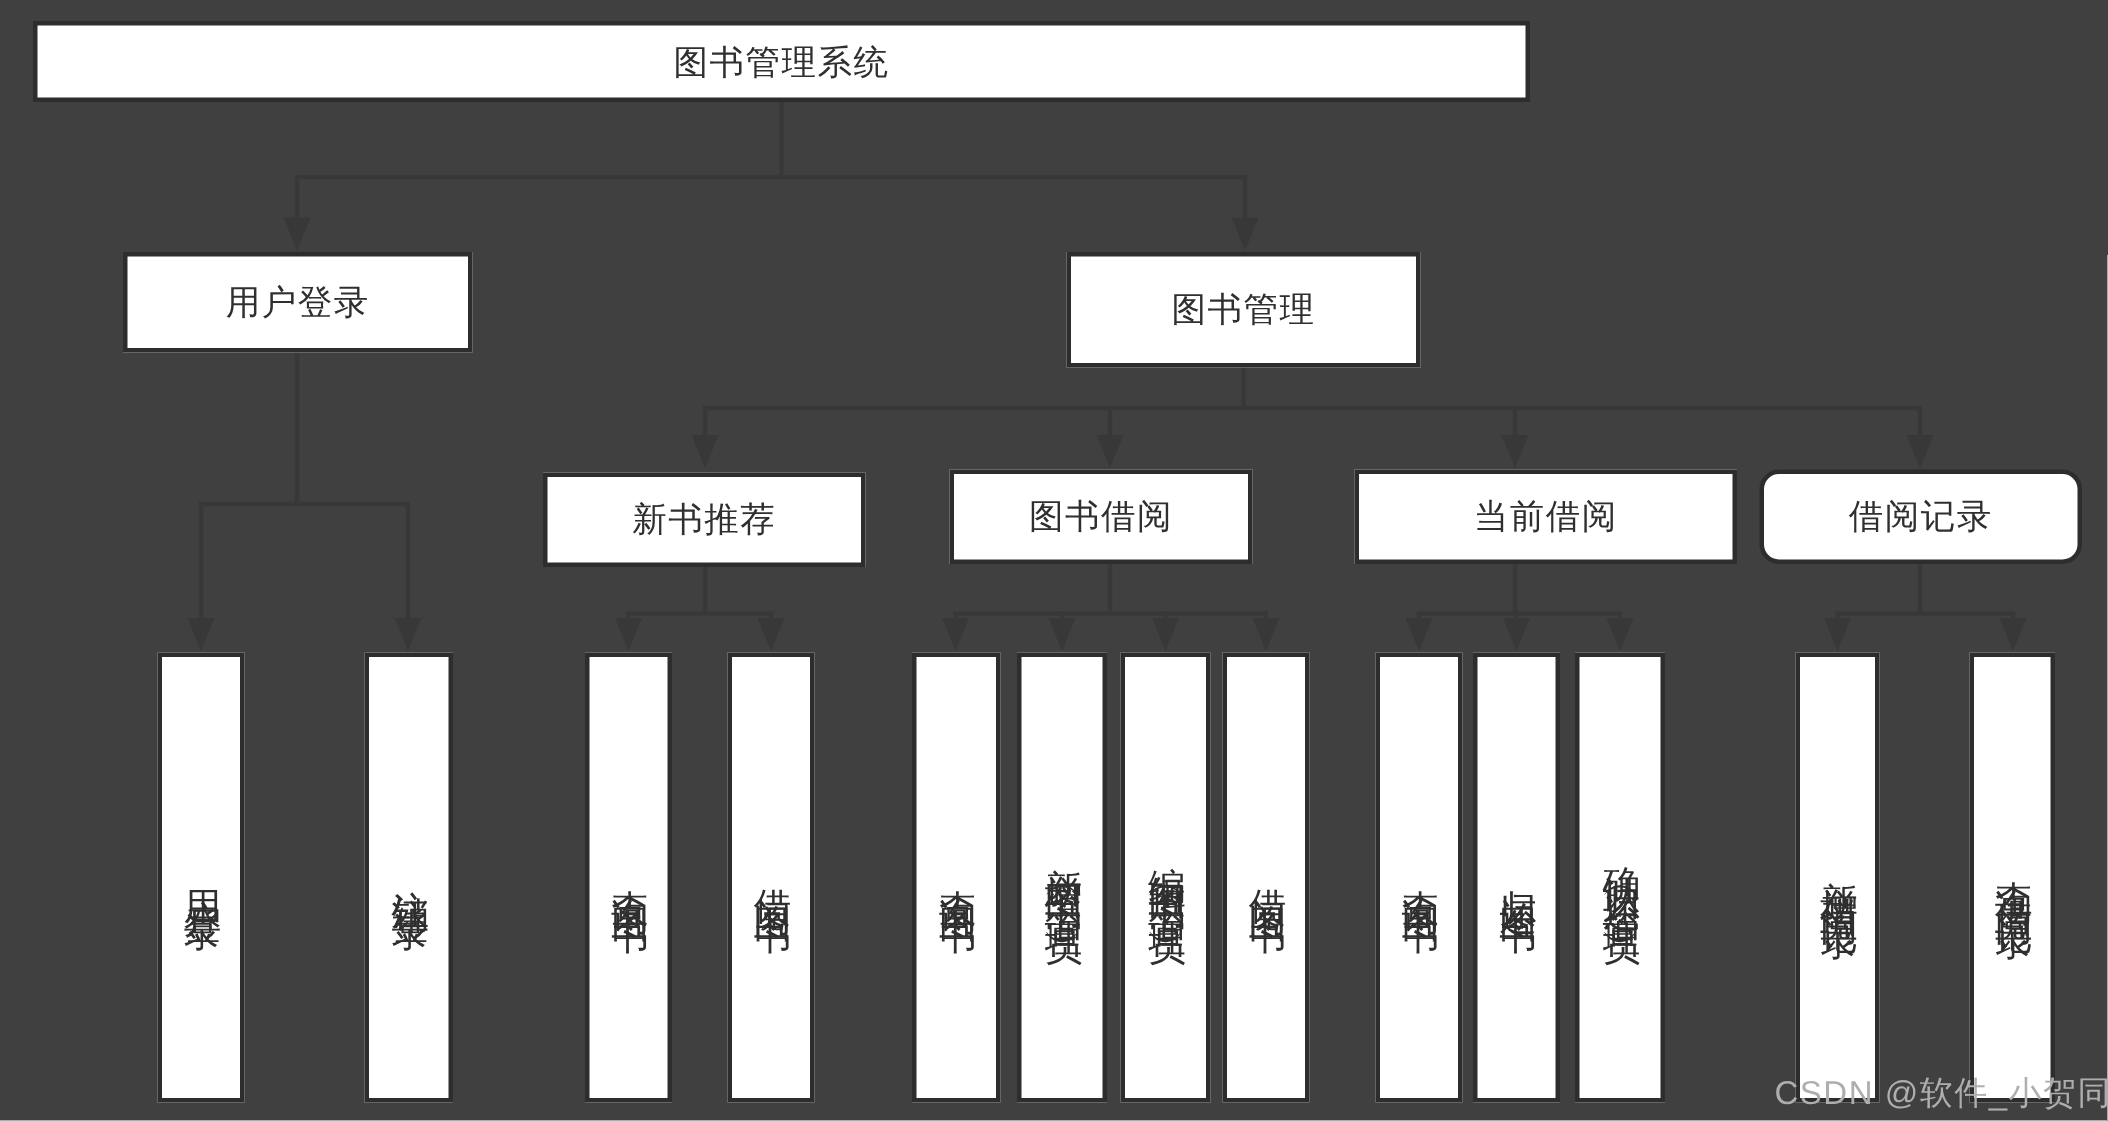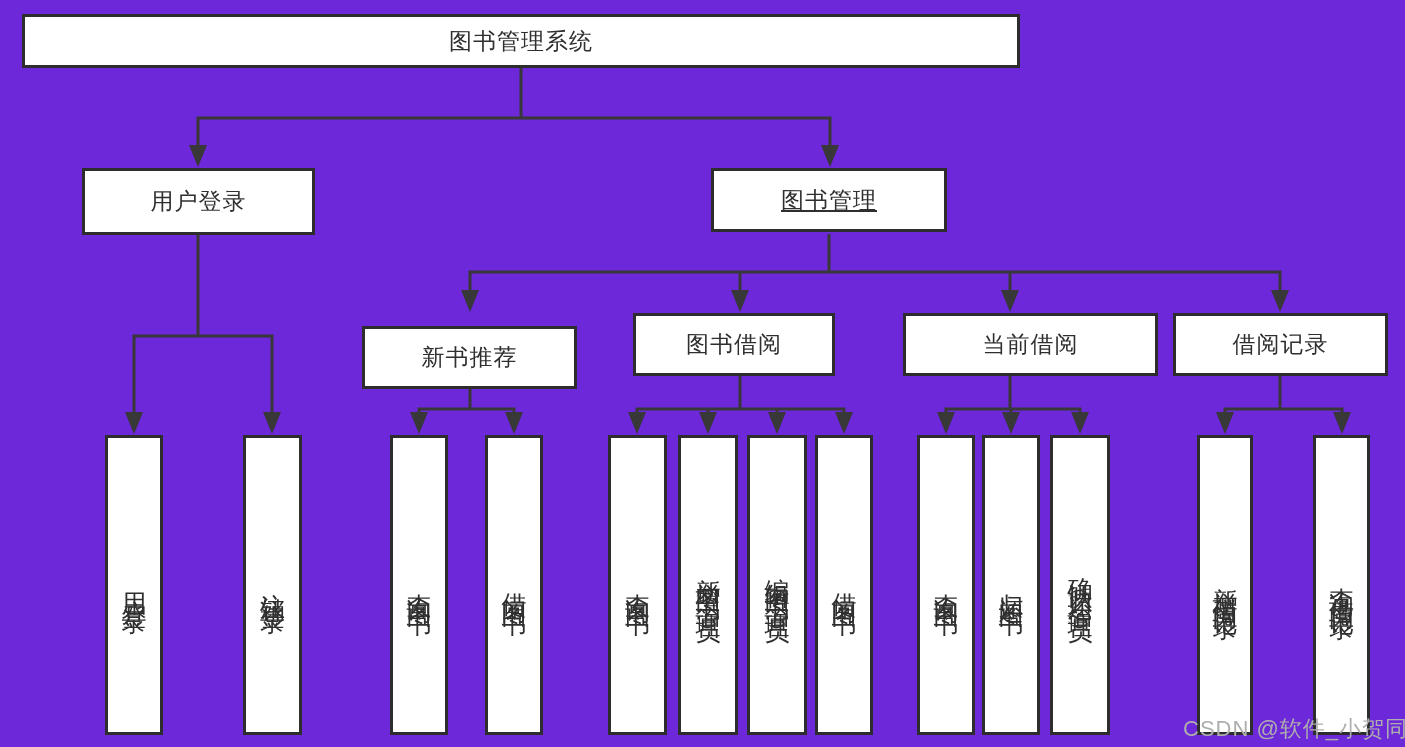--- a/index.html
+++ b/index.html
@@ -4,21 +4,21 @@
 <style>
   html, body {
     margin: 0;
     padding: 0;
     background: #ffffff;
   }
   .canvas {
     position: relative;
     width: 1405px;
     height: 747px;
-    background: #6d28d9;
+    background: #404040;
     font-family: "Liberation Sans", "DejaVu Sans", sans-serif;
     color: #2f2f2f;
     overflow: hidden;
   }
   .connectors {
     position: absolute;
     left: 0;
     top: 0;
     width: 1405px;
     height: 747px;
@@ -116,34 +116,34 @@
     </g>
   </svg>
 
   <div class="node" style="left:22px; top:14px; width:998px; height:54px;">
     <span>图书管理系统</span>
   </div>
 
   <div class="node" style="left:82px; top:168px; width:233px; height:67px;">
     <span>用户登录</span>
   </div>
-  <div class="node" style="left:711px; top:168px; width:236px; height:64px;text-decoration:underline;">
+  <div class="node" style="left:711px; top:168px; width:236px; height:77px;">
     <span>图书管理</span>
   </div>
 
-  <div class="node" style="left:362px; top:326px; width:215px; height:63px;">
+  <div class="node" style="left:362px; top:315px; width:215px; height:63px;">
     <span>新书推荐</span>
   </div>
   <div class="node" style="left:633px; top:313px; width:202px; height:63px;">
     <span>图书借阅</span>
   </div>
   <div class="node" style="left:903px; top:313px; width:255px; height:63px;">
     <span>当前借阅</span>
   </div>
-  <div class="node" style="left:1173px; top:313px; width:215px; height:63px;">
+  <div class="node" style="left:1173px; top:313px; width:215px; height:63px;border-radius:13px;">
     <span>借阅记录</span>
   </div>
 
   <div class="leaf" style="left:105px; width:58px;">
     <span class="vtext">用户登录</span>
   </div>
   <div class="leaf" style="left:243px; width:59px;">
     <span class="vtext">注销登录</span>
   </div>
 

